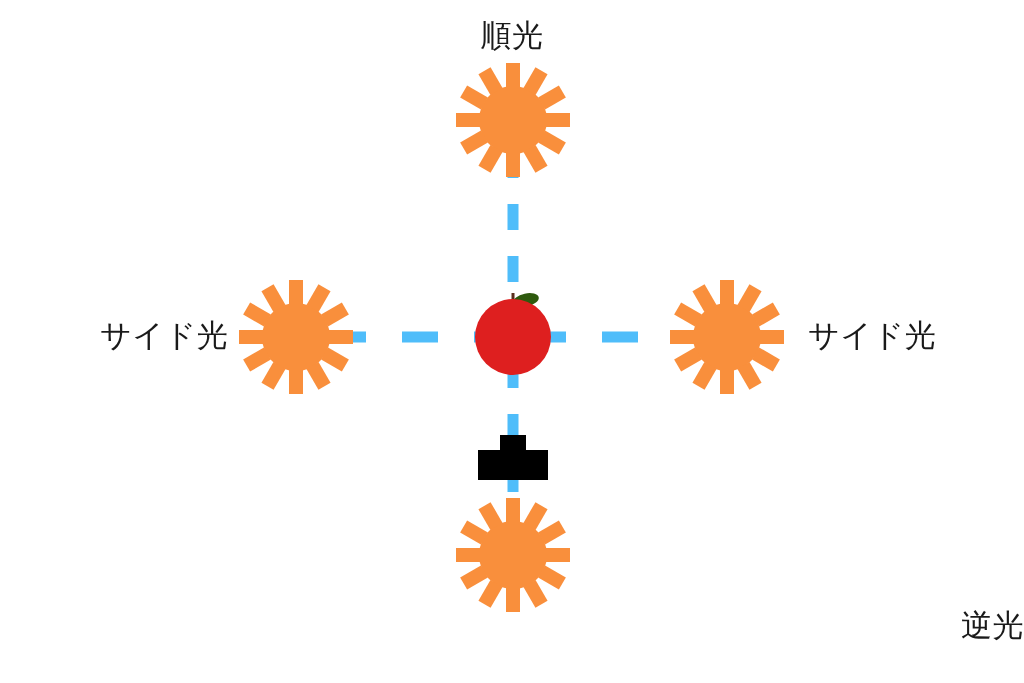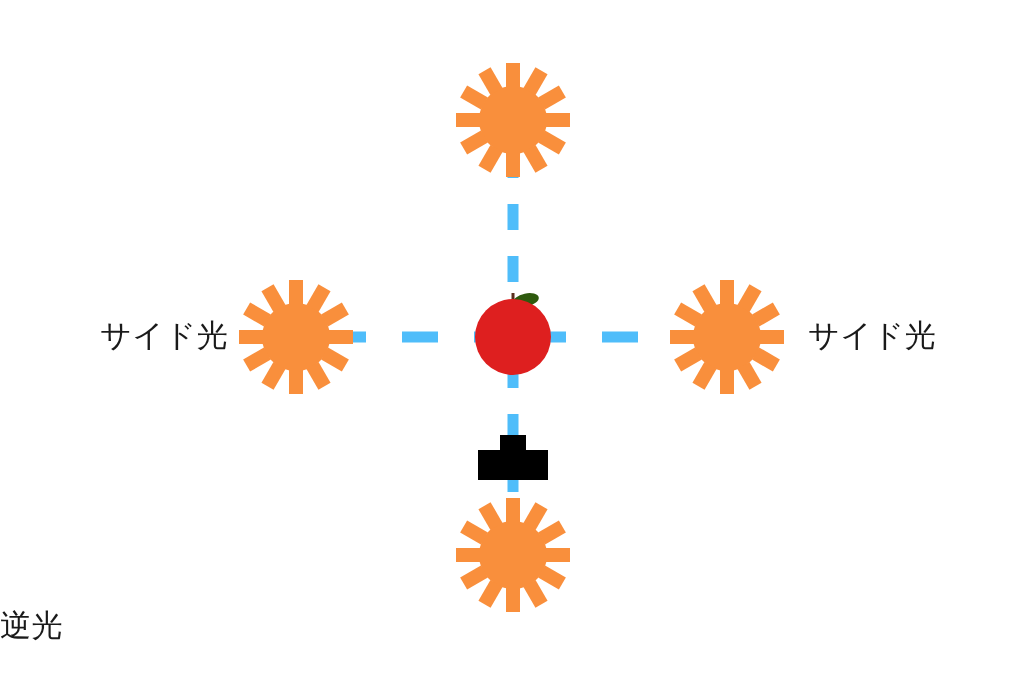--- a/index.html
+++ b/index.html
@@ -29,21 +29,21 @@
     position: absolute;
     color: #1a1a1a;
     font-size: 31px;
     line-height: 1;
     white-space: nowrap;
     font-family: "DejaVu Sans", "Liberation Sans", sans-serif;
     letter-spacing: 0.5px;
     text-align: center;
   }
   #label-front  { left: 0;    top: 20px;  width: 1024px; text-align: center; }
-  #label-back   { left: 0;    top: 610px; width: 1024px; text-align: left; }
+  #label-back   { left: 0;    top: 610px; width: 1024px; text-align: right; }
   #label-side-left  { left: 100px; top: 320px; }
   #label-side-right { left: 808px; top: 320px; }
 </style>
 </head>
 <body>
 
 <div id="canvas">
 
   <svg class="layer" id="paths-layer" width="1024" height="683" viewBox="0 0 1024 683" xmlns="http://www.w3.org/2000/svg">
     <g stroke="#4FBDFA" stroke-width="11" fill="none" stroke-linecap="butt">
@@ -136,20 +136,21 @@
       <ellipse cx="526" cy="300" rx="13" ry="6.5" fill="#2E5A0E" transform="rotate(-12 526 300)"></ellipse>
       <circle cx="513" cy="337" r="38" fill="#DE1F1F"></circle>
     </g>
 
     <g fill="#000000">
       <rect x="500" y="435" width="26" height="17"></rect>
       <rect x="478" y="450" width="70" height="30"></rect>
     </g>
   </svg>
 
+  <div class="label" id="label-front">順光</div>
 
   <div class="label" id="label-side-left">サイド光</div>
 
   <div class="label" id="label-side-right">サイド光</div>
 
   <div class="label" id="label-back">逆光</div>
 
 </div>
 
 </body></html>

